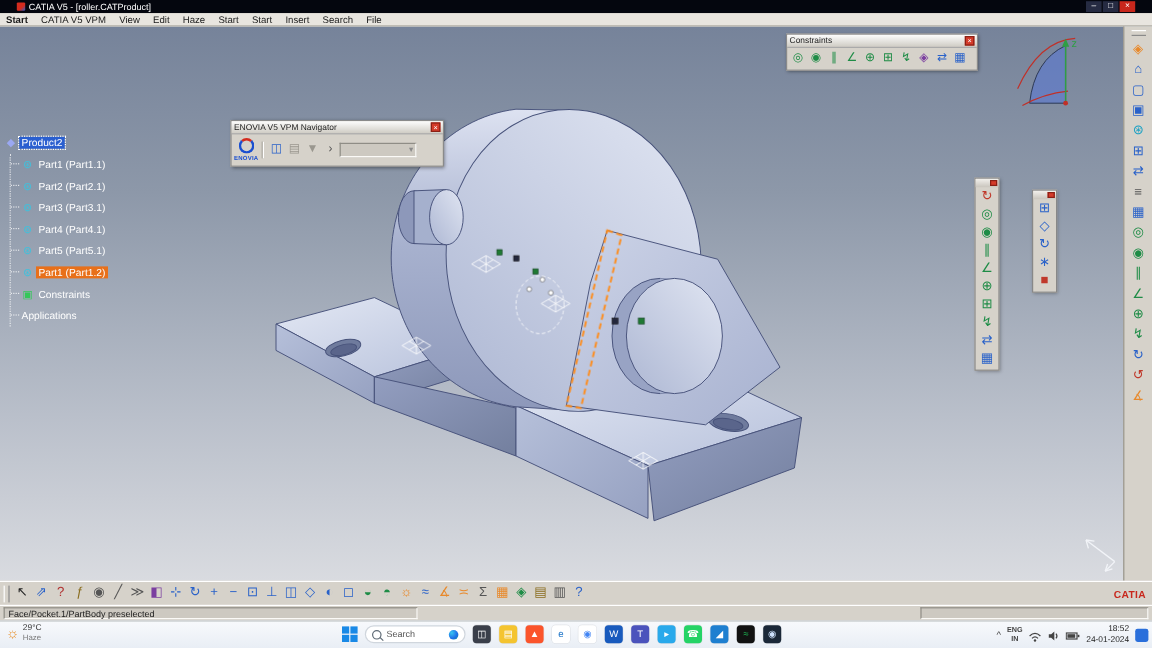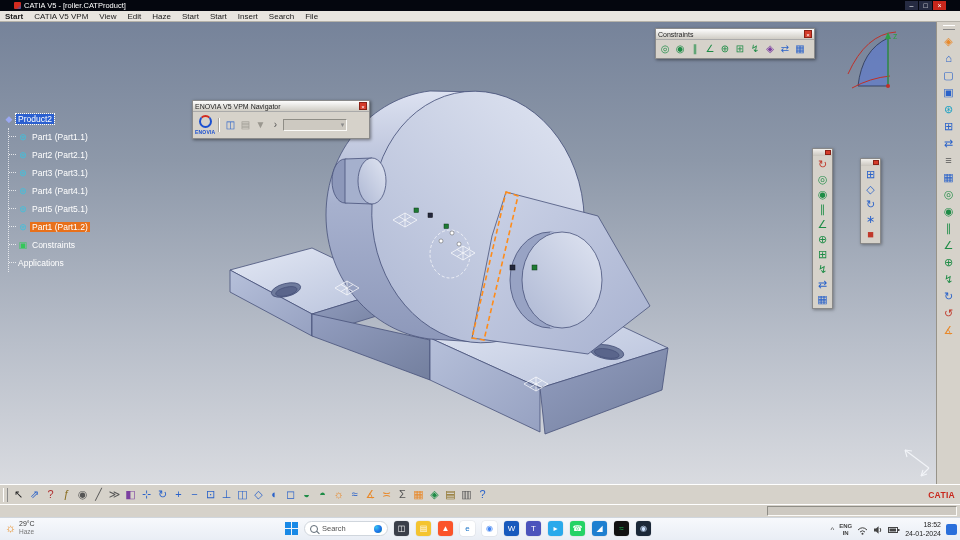--- a/index.html
+++ b/index.html
@@ -528,20 +528,21 @@
 
         <span class="tbi" title="paste-special-icon" style="color: rgb(85, 85, 85);">▥</span>
 
         <span class="tbi" title="what-is-this-icon" style="color: rgb(42, 98, 201);">?</span>
 
     </span>
     <span class="catia-logo">CATIA</span>
   </div>
 
   <div class="abs statusbar">
+    <span class="sunken st-msg">Face/Pocket.1/PartBody preselected</span>
     <span class="sunken st-right"></span>
   </div>
 
   <div class="abs taskbar">
     <div class="tb-left">
       <span class="weather-ico">☼</span>
       <span class="weather-txt">
         <span>29°C</span>
         <span class="dim">Haze</span>
       </span>

